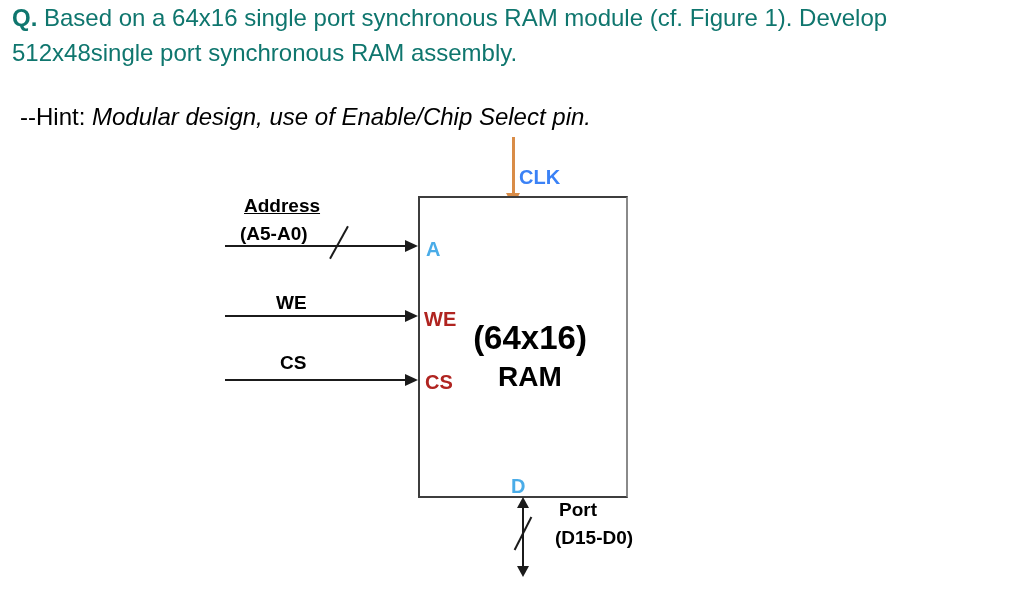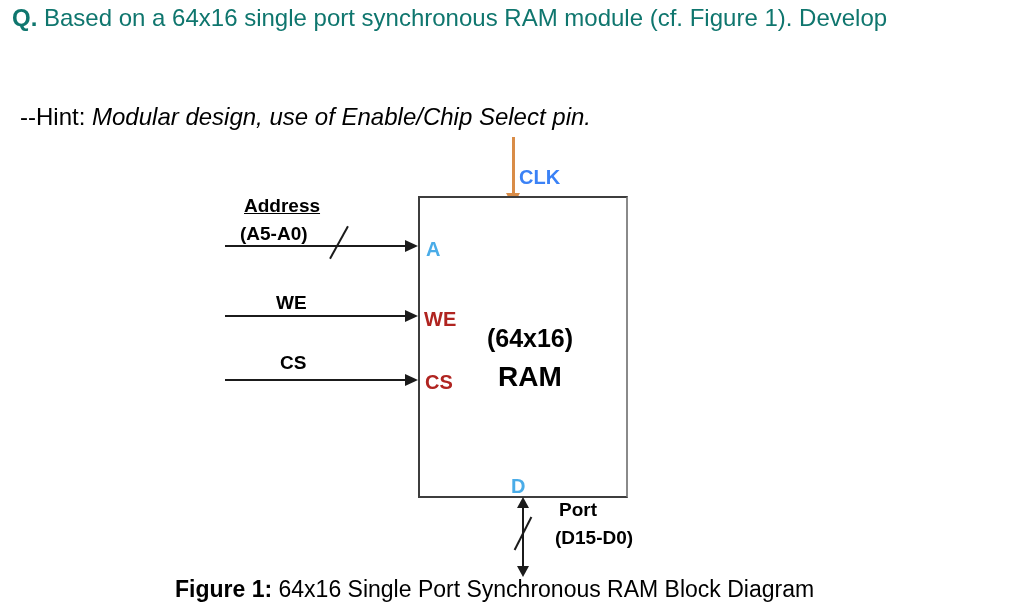--- a/index.html
+++ b/index.html
@@ -91,21 +91,21 @@
   .orange{ color: #3b82f6; }
 
   .clk-label {
     left: 519px; top: 165px;
     font-size: 20px; font-weight: bold; line-height: 25px;
   }
   .chip-size {
     left: 418px; top: 318px; width: 210px;
     padding-left: 14px;
     text-align: center;
-    font-size: 25px; font-weight: bold; line-height: 40px;
+    font-size: 33px; font-weight: bold; line-height: 40px;
     white-space: nowrap;
   }
   .chip-name {
     left: 418px; top: 354px; width: 210px;
     padding-left: 14px;
     text-align: center;
     font-size: 28px; font-weight: bold; line-height: 46px;
     white-space: nowrap;
   }
 
@@ -117,20 +117,21 @@
   }
 </style>
 </head>
 <body>
 
 <div id="stage">
 
   <p class="abs question">
     <b>Q.</b>
     <span>Based on a 64x16 single port synchronous RAM module (cf. Figure 1). Develop</span><br>
+    <span>512x48single port synchronous RAM assembly.</span>
   </p>
 
   <p class="abs hint">
     <span>--Hint:</span>
     <i>Modular design, use of Enable/Chip Select pin.</i>
   </p>
 
   <div>
 
     <div class="abs clk-line" style="left:512px; top:137px; height:60px;"></div>
@@ -162,18 +163,14 @@
     <div class="abs arrow-right" style="left:405px; top:374px;"></div>
 
     <div class="abs vline" style="left:522px; top:505px; height:64px;"></div>
     <div class="abs arrow-up" style="left:517px; top:497px;"></div>
     <div class="abs arrow-down-black" style="left:517px; top:566px;"></div>
     <div class="abs slash" style="left:522px; top:515px; transform:rotate(27deg);"></div>
     <span class="abs sig-label" style="left:559px; top:498px;">Port</span>
     <span class="abs sig-label" style="left:555px; top:526px;">(D15-D0)</span>
   </div>
 
-  <p class="abs caption">
-    <b>Figure 1:</b>
-    <span>64x16 Single Port Synchronous RAM Block Diagram</span>
-  </p>
 
 </div>
 
 </body></html>

